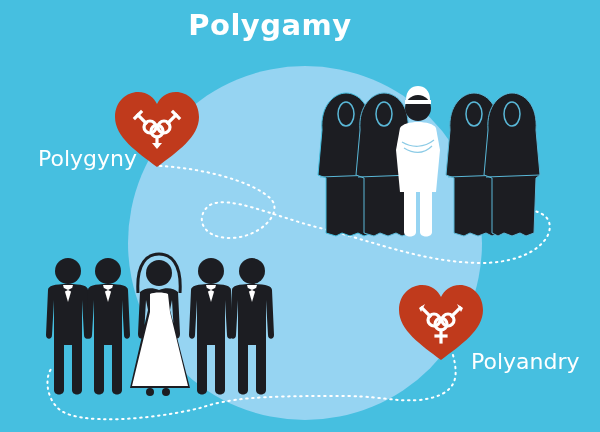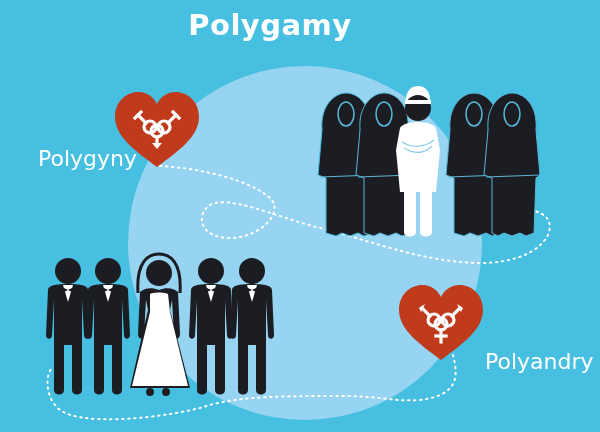--- a/index.html
+++ b/index.html
@@ -8,21 +8,21 @@
   .bg-svg { position: absolute; left: 0; top: 0; width: 600px; height: 432px; }
   .title {
     position: absolute; left: 0; top: 8px; width: 516px; text-align: center;
     font-family: "DejaVu Sans", sans-serif; font-weight: bold; font-size: 29px;
     color: #ffffff; letter-spacing: 0.5px; margin-left: 12px;
   }
   .label {
     position: absolute; font-family: "DejaVu Sans", sans-serif; font-size: 22px; color: #ffffff;
   }
   .label-polygyny { left: 38px; top: 146px; }
-  .label-polyandry { left: 471px; top: 349px; margin-left: 14px; }
+  .label-polyandry { left: 471px; top: 349px; }
 </style>
 </head>
 <body>
 
 <div class="stage">
 
   <svg class="bg-svg" viewBox="0 0 600 432">
 
     <circle cx="305" cy="243" r="177" fill="#96d4f2"></circle>
 

